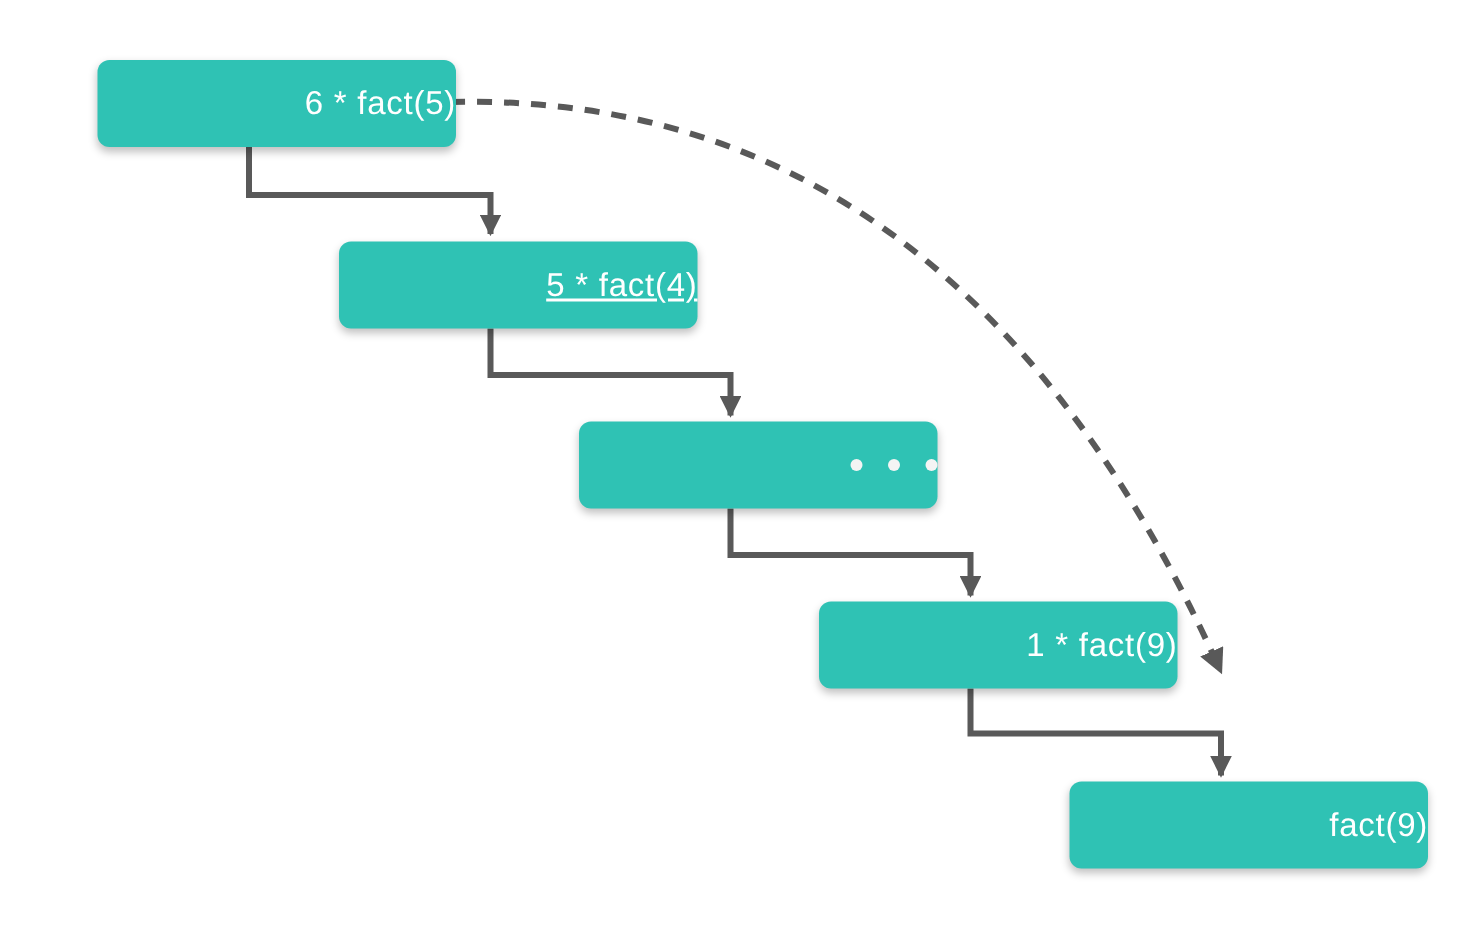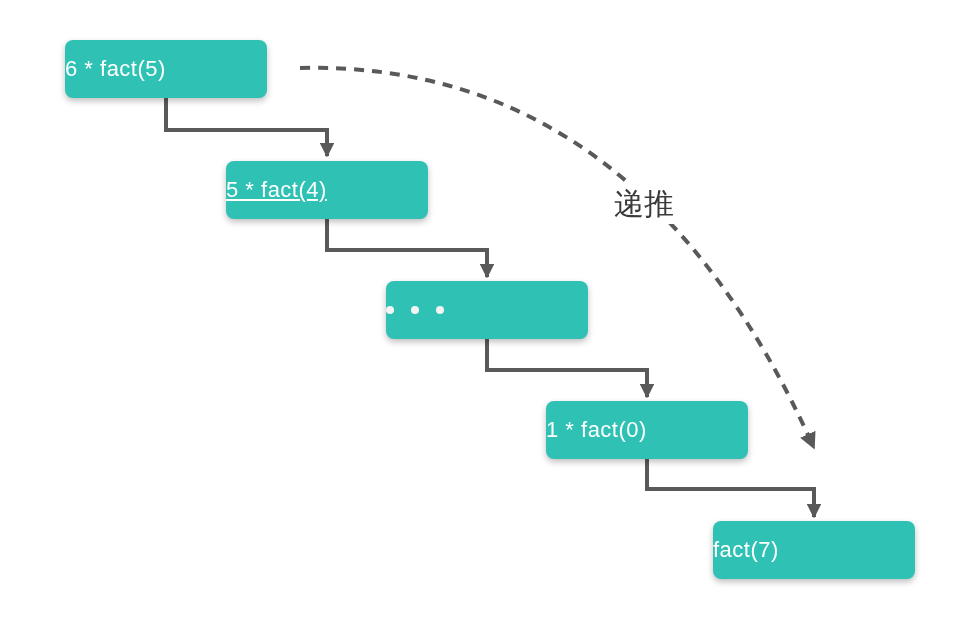--- a/index.html
+++ b/index.html
@@ -21,25 +21,26 @@
 
   .node {
     position: absolute;
     width: 202px;
     height: 58px;
     background: #2fc2b4;
     border-radius: 8px;
     box-shadow: 0 3px 6px rgba(0,0,0,0.25);
     display: flex;
     align-items: center;
-    justify-content: flex-start;
+    justify-content: flex-end;
     color: #ffffff;
     font-size: 22px;
     letter-spacing: 0.5px;
     user-select: none;
+    padding-left: 37px;
   }
 
   .node-1 { left: 65px;  top: 40px;  }
   .node-2 { left: 226px; top: 161px; text-decoration: underline; }
   .node-3 { left: 386px; top: 281px; }
   .node-4 { left: 546px; top: 401px; }
   .node-5 { left: 713px; top: 521px; }
 
   .dots { display: flex; gap: 17px; align-items: center; }
   .dot {
@@ -94,22 +95,21 @@
 
   <div class="node node-3">
     <span class="dots">
       <span class="dot"></span>
       <span class="dot"></span>
       <span class="dot"></span>
     </span>
   </div>
 
   <div class="node node-4">
-    <span>1 * fact(0)</span>
+    <span>1 * fact(9)</span>
   </div>
 
   <div class="node node-5">
-    <span>fact(7)</span>
+    <span>fact(9)</span>
   </div>
 
-  <div class="edge-label">递推</div>
 
 </div>
 
 </body></html>

